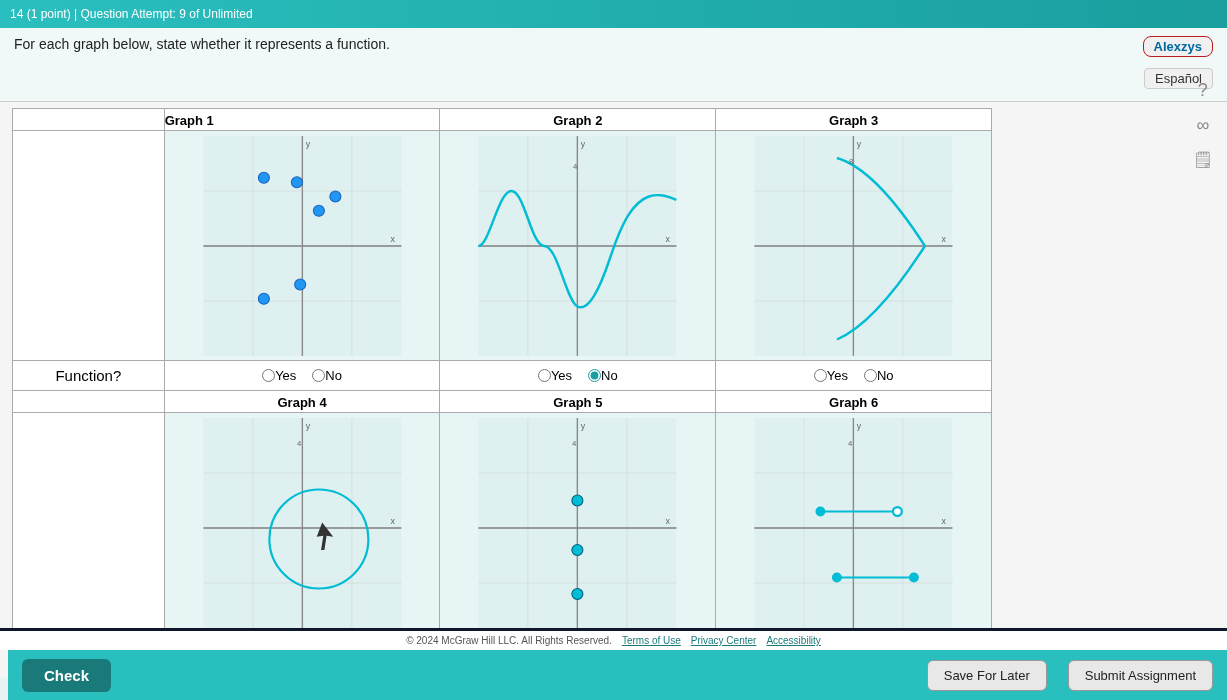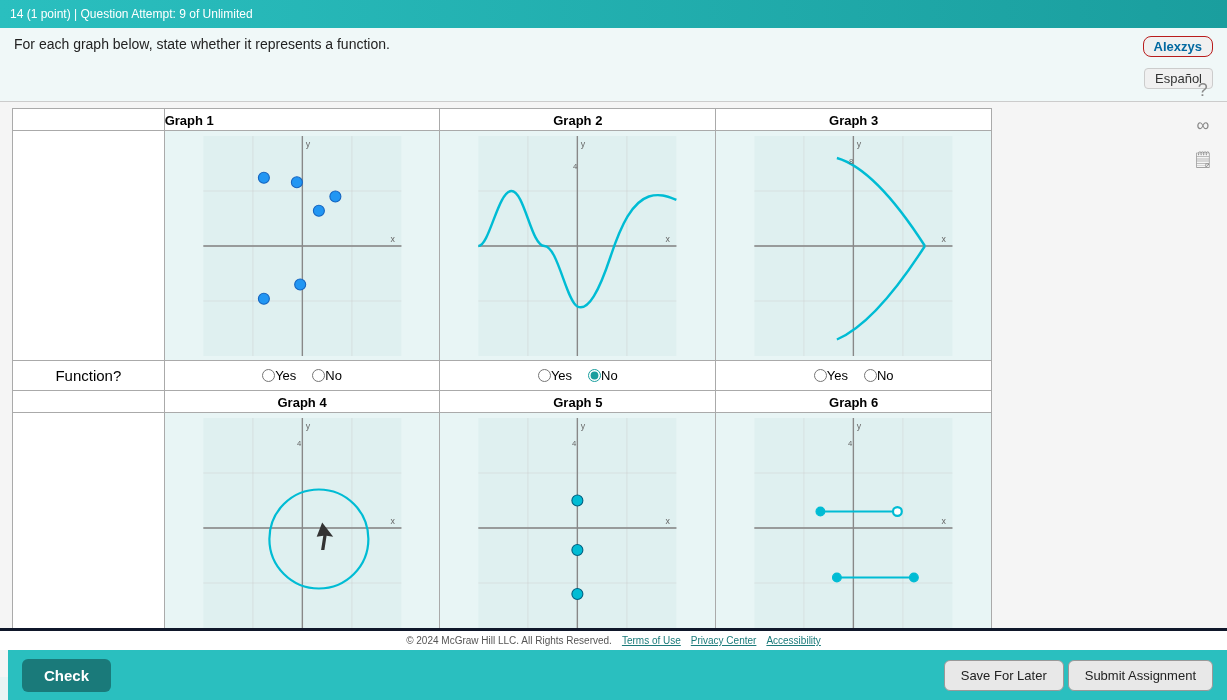--- a/index.html
+++ b/index.html
@@ -152,21 +152,21 @@
       border: none;
       border-radius: 6px;
       padding: 8px 22px;
       font-size: 15px;
       font-weight: bold;
       cursor: pointer;
     }
     .bottom-right {
       display: flex;
       align-items: center;
-      gap: 4px;
+      gap: 21px;
     }
     .save-btn, .submit-btn {
       background: #e8e8e8;
       border: 1px solid #999;
       border-radius: 6px;
       padding: 7px 16px;
       font-size: 13px;
       cursor: pointer;
       color: #222;
     }

